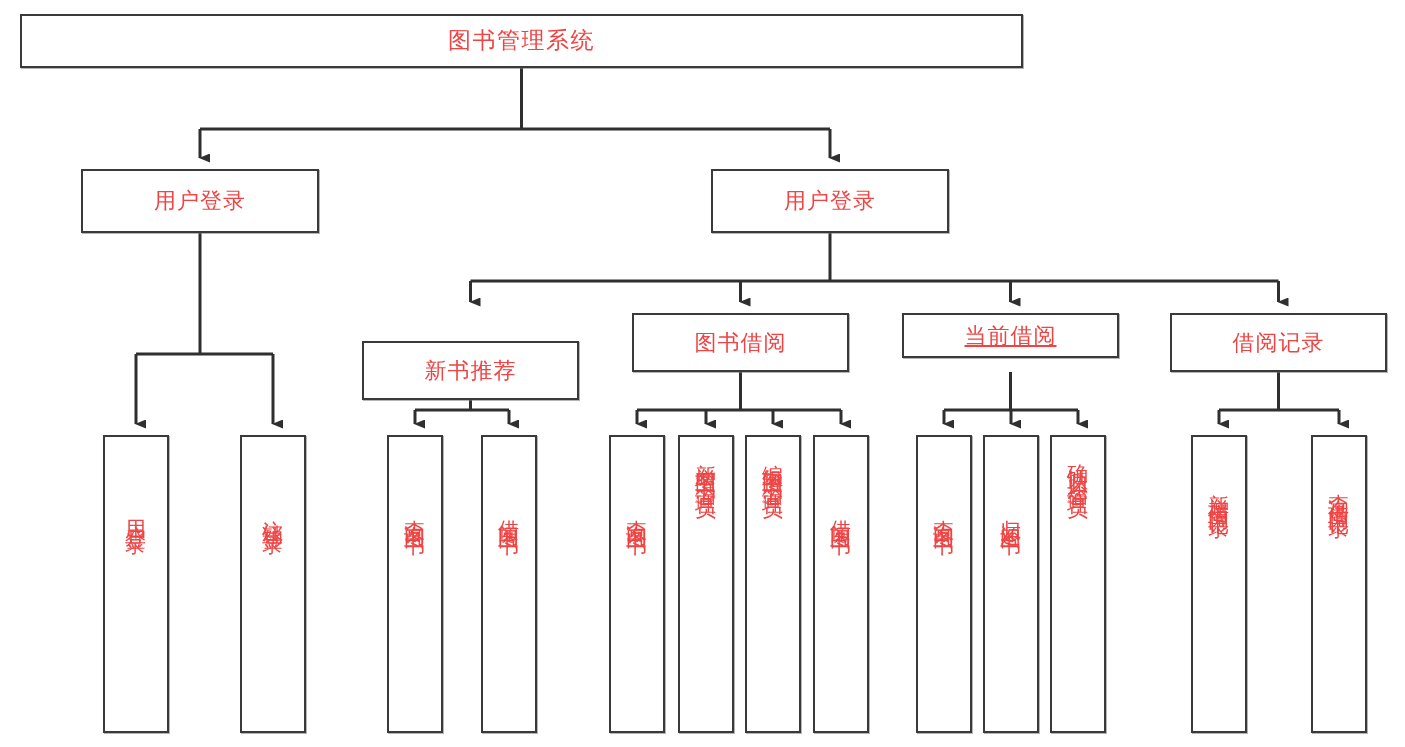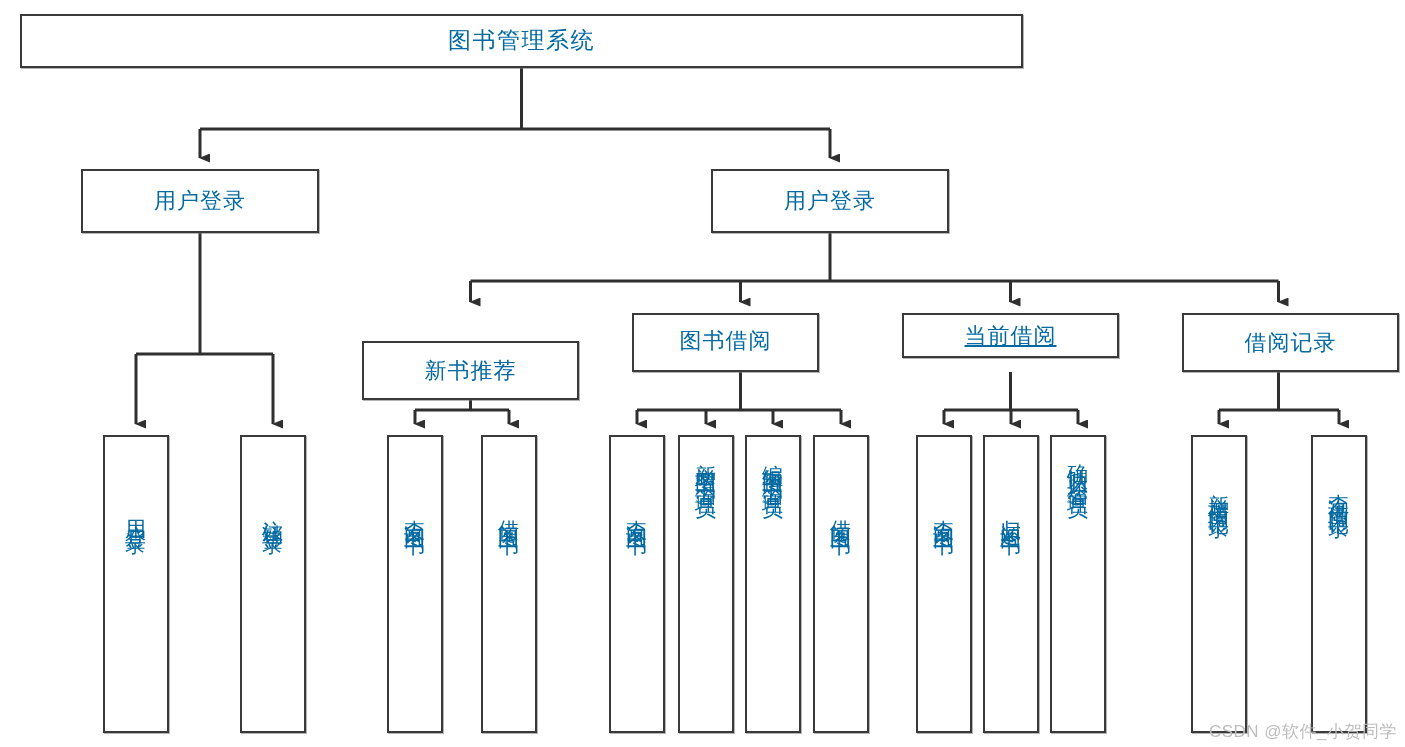--- a/index.html
+++ b/index.html
@@ -28,21 +28,21 @@
   }
   .node {
     position: absolute;
     box-sizing: border-box;
     background: #ffffff;
     border: 2px solid #3a3a3a;
     box-shadow: 1px 1px 0 rgba(120,120,120,0.55);
     display: flex;
     align-items: center;
     justify-content: center;
-    color: #0369a1;
+    color: #ef4444;
   }
   .node .label {
     display: block;
     text-align: center;
     line-height: 1.18;
     white-space: nowrap;
   }
   
   .node.horiz .label {
     font-size: 22px;
@@ -137,27 +137,27 @@
       </div>
       <div class="node horiz" id="node-user-login" style="left: 81px; top: 169px; width: 238px; height: 64px;">
         <span class="label">用户登录</span>
       </div>
       <div class="node horiz" id="node-book-manage" style="left: 711px; top: 169px; width: 238px; height: 64px;">
         <span class="label">用户登录</span>
       </div>
       <div class="node horiz" id="node-new-book-rec" style="left: 362px; top: 313px; width: 217px; height: 59px; margin-top: 28px;">
         <span class="label">新书推荐</span>
       </div>
-      <div class="node horiz" id="node-book-borrow" style="left: 632px; top: 313px; width: 187px; height: 59px; font-family: Liberation Mono, monospace;">
+      <div class="node horiz" id="node-book-borrow" style="left: 632px; top: 313px; width: 217px; height: 59px;">
         <span class="label">图书借阅</span>
       </div>
       <div class="node horiz" id="node-current-borrow" style="left: 902px; top: 313px; width: 217px; height: 45px; text-decoration: underline;">
         <span class="label">当前借阅</span>
       </div>
-      <div class="node horiz" id="node-borrow-record" style="left: 1170px; top: 313px; width: 217px; height: 59px; margin-left: 12px;">
+      <div class="node horiz" id="node-borrow-record" style="left: 1170px; top: 313px; width: 217px; height: 59px;">
         <span class="label">借阅记录</span>
       </div>
       <div class="node vert short" id="node-leaf-user-login" style="left: 103px; top: 435px; width: 66px; height: 298px;">
         <span class="label">用户登录</span>
       </div>
       <div class="node vert short" id="node-leaf-user-logout" style="left: 240px; top: 435px; width: 66px; height: 298px;">
         <span class="label">注销登录</span>
       </div>
       <div class="node vert short" id="node-leaf-query-book-1" style="left: 387px; top: 435px; width: 56px; height: 298px;">
         <span class="label">查询图书</span>
@@ -187,14 +187,13 @@
         <span class="label">确认归还（管理员）</span>
       </div>
       <div class="node vert mid" id="node-leaf-add-record" style="left: 1191px; top: 435px; width: 56px; height: 298px;">
         <span class="label">新增借阅记录</span>
       </div>
       <div class="node vert mid" id="node-leaf-query-record" style="left: 1311px; top: 435px; width: 56px; height: 298px;">
         <span class="label">查询借阅记录</span>
       </div>
     </div>
 
-  <div id="watermark">CSDN @软件_小贺同学</div>
 </div>
 
 </body></html>

